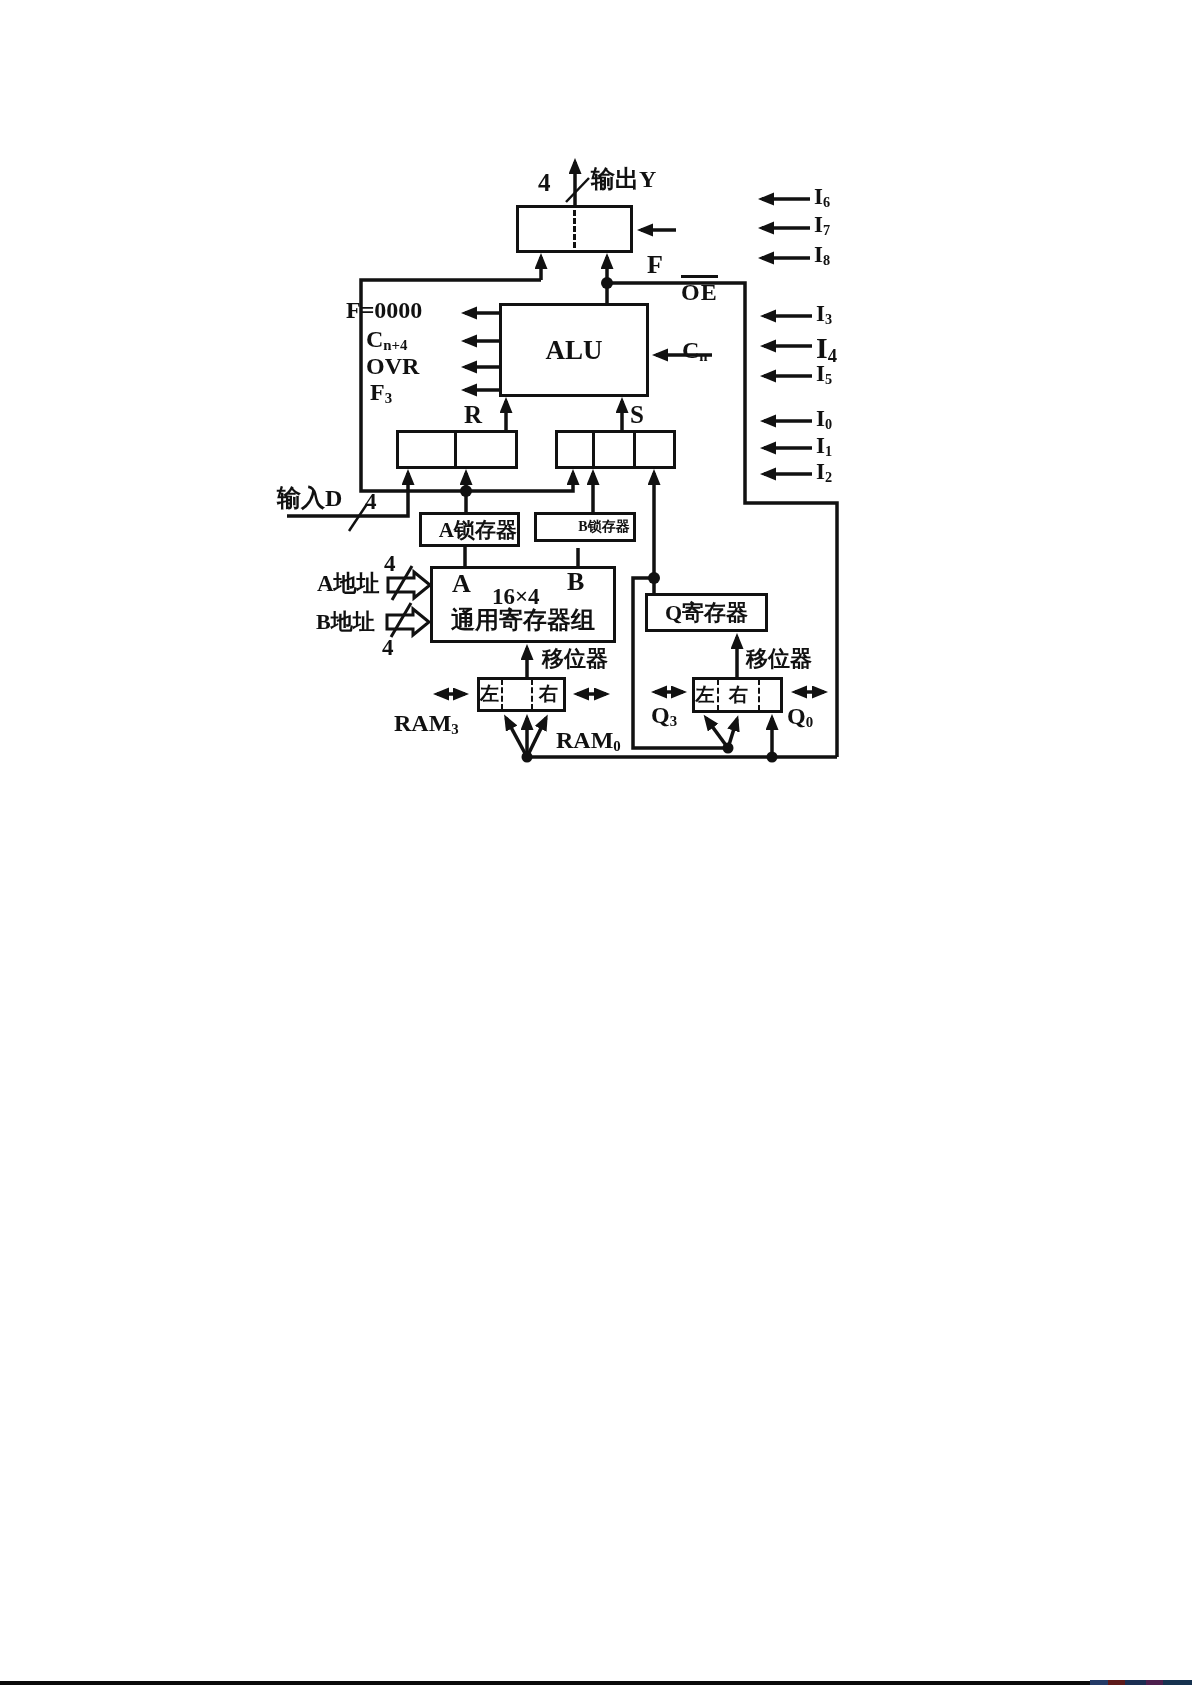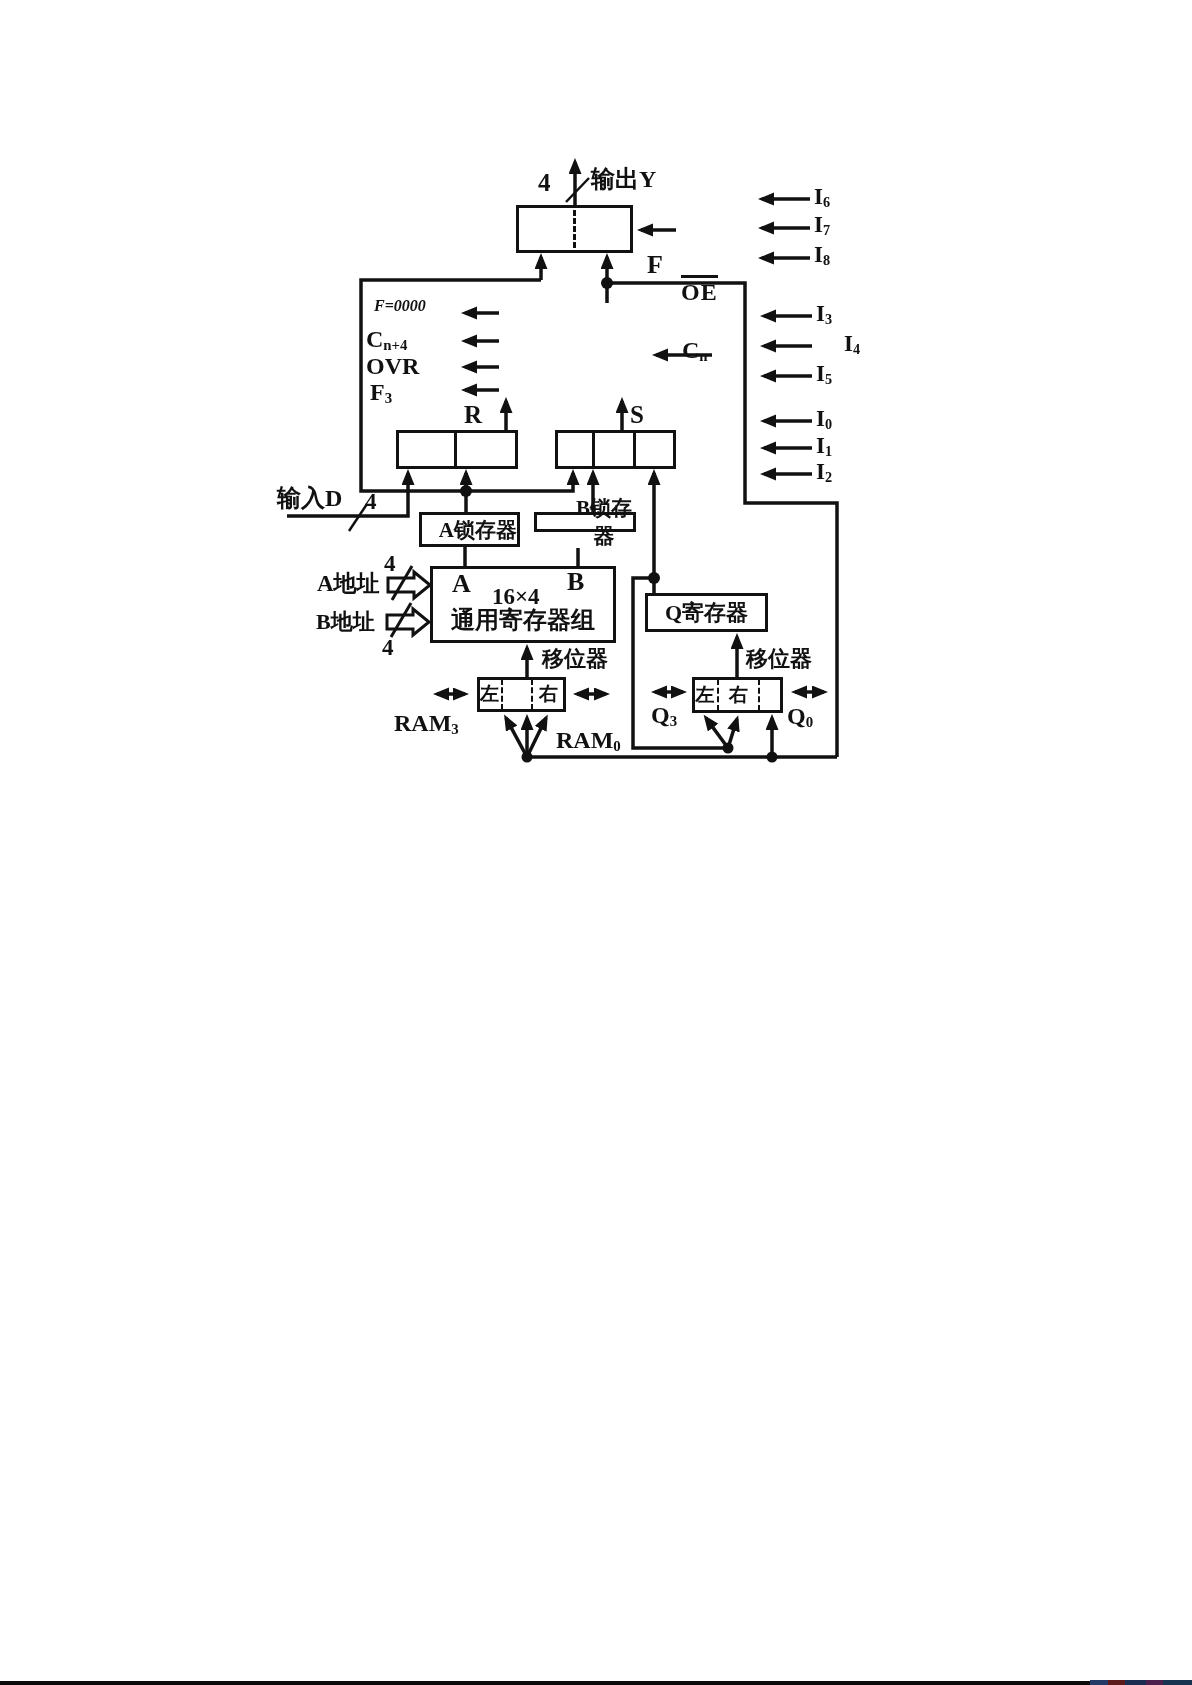--- a/index.html
+++ b/index.html
@@ -110,32 +110,35 @@
       <circle cx="654" cy="578" r="6"></circle>
       <circle cx="728" cy="748" r="5.5"></circle>
       <circle cx="527" cy="757" r="5.5"></circle>
       <circle cx="772" cy="757" r="5.5"></circle>
     </g>
   </svg>
 
   <div class="box" style="left:516px;top:205px;width:117px;height:48px;"></div>
   <div class="vdash" style="left:573px;top:210px;height:38px;"></div>
 
+  <div class="box ctr" style="left:499px;top:303px;width:150px;height:94px;font-size:27px;">
+    <span>ALU</span>
+  </div>
 
   <div class="box" style="left:396px;top:430px;width:122px;height:39px;"></div>
   <div class="vdiv" style="left:454px;top:430px;height:39px;"></div>
 
   <div class="box" style="left:555px;top:430px;width:121px;height:39px;"></div>
   <div class="vdiv" style="left:592px;top:430px;height:39px;"></div>
   <div class="vdiv" style="left:633px;top:430px;height:39px;"></div>
 
   <div class="box ctr" style="left:419px;top:512px;width:101px;height:35px;font-size:21px;justify-content:flex-end;">
     <span>A锁存器</span>
   </div>
-  <div class="box ctr" style="left:534px;top:512px;width:102px;height:20px;font-size:21px;padding-left:38px;">
+  <div class="box ctr" style="left:534px;top:512px;width:102px;height:30px;font-size:14px;padding-left:38px;">
     <span>B锁存器</span>
   </div>
 
   <div class="box" style="left:430px;top:566px;width:186px;height:77px;"></div>
   <div class="lbl" style="left:452px;top:570px;font-size:26px;">A</div>
   <div class="lbl" style="left:567px;top:568px;font-size:26px;">B</div>
   <div class="lbl" style="left:492px;top:585px;font-size:23px;">16×4</div>
   <div class="lbl" style="left:430px;top:608px;width:186px;text-align:center;font-size:24px;">通用寄存器组</div>
 
   <div class="box ctr" style="left:645px;top:593px;width:123px;height:39px;font-size:22px;">
@@ -154,33 +157,33 @@
   <div class="vdash" style="left:758px;top:679px;height:32px;border-left-width:2.5px;"></div>
   <div class="lbl ctr" style="left:693px;top:678px;width:24px;height:33px;font-size:19px;">左</div>
   <div class="lbl ctr" style="left:719px;top:678px;width:39px;height:33px;font-size:19px;">右</div>
   <div class="lbl" style="left:746px;top:647px;font-size:22px;">移位器</div>
 
   <div class="lbl" style="left:538px;top:170px;font-size:25px;">4</div>
   <div class="lbl" style="left:591px;top:167px;font-size:24px;">输出Y</div>
   <div class="lbl" style="left:681px;top:232px;font-size:24px;margin-top:48px;"><span class="overline">OE</span></div>
   <div class="lbl" style="left:647px;top:251px;font-size:26px;">F</div>
 
-  <div class="lbl" style="left:374px;top:298px;font-size:16px;font-style:italic;"><span>F=0000</span><span class="sub"></span></div>
+  <div class="lbl" style="left:346px;top:298px;font-size:24px;"><span>F=0000</span><span class="sub"></span></div>
   <div class="lbl" style="left:366px;top:327px;font-size:24px;"><span>C</span><span class="sub">n+4</span></div>
   <div class="lbl" style="left:366px;top:354px;font-size:24px;"><span>OVR</span><span class="sub"></span></div>
   <div class="lbl" style="left:370px;top:380px;font-size:24px;text-align:right;"><span>F</span><span class="sub">3</span></div>
   <div class="lbl" style="left:682px;top:338px;font-size:24px;"><span>C</span><span class="sub">n</span></div>
   <div class="lbl" style="left:464px;top:402px;font-size:25px;">R</div>
   <div class="lbl" style="left:630px;top:402px;font-size:25px;">S</div>
 
   <div class="lbl" style="left:814px;top:185px;font-size:23px;"><span>I</span><span class="sub">6</span></div>
   <div class="lbl" style="left:814px;top:213px;font-size:23px;"><span>I</span><span class="sub">7</span></div>
   <div class="lbl" style="left:814px;top:243px;font-size:23px;"><span>I</span><span class="sub">8</span></div>
   <div class="lbl" style="left:816px;top:302px;font-size:23px;"><span>I</span><span class="sub">3</span></div>
-  <div class="lbl" style="left:816px;top:332px;font-size:23px;margin-left:28px;"><span>I</span><span class="sub">4</span></div>
+  <div class="lbl" style="left:816px;top:332px;font-size:30px;"><span>I</span><span class="sub">4</span></div>
   <div class="lbl" style="left:816px;top:362px;font-size:23px;"><span>I</span><span class="sub">5</span></div>
   <div class="lbl" style="left:816px;top:407px;font-size:23px;"><span>I</span><span class="sub">0</span></div>
   <div class="lbl" style="left:816px;top:434px;font-size:23px;"><span>I</span><span class="sub">1</span></div>
   <div class="lbl" style="left:816px;top:460px;font-size:23px;"><span>I</span><span class="sub">2</span></div>
 
   <div class="lbl" style="left:277px;top:486px;font-size:24px;">输入D</div>
   <div class="lbl" style="left:365px;top:490px;font-size:23px;">4</div>
 
   <div class="lbl" style="left:317px;top:572px;font-size:23px;">A地址</div>
   <div class="lbl" style="left:384px;top:552px;font-size:23px;">4</div>

